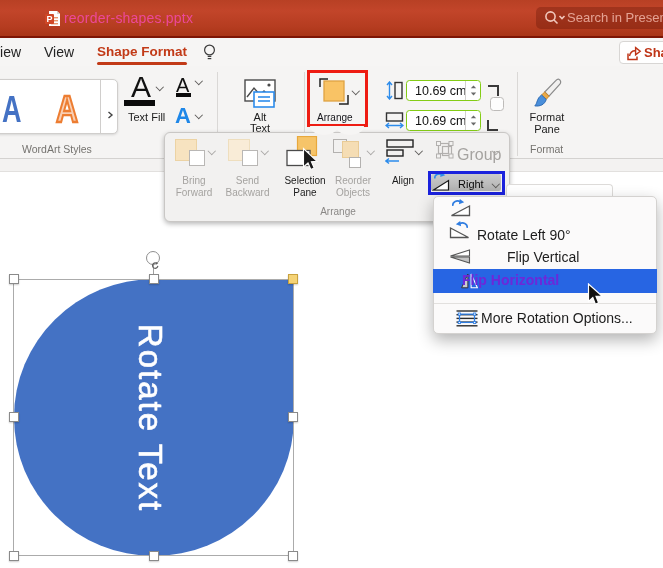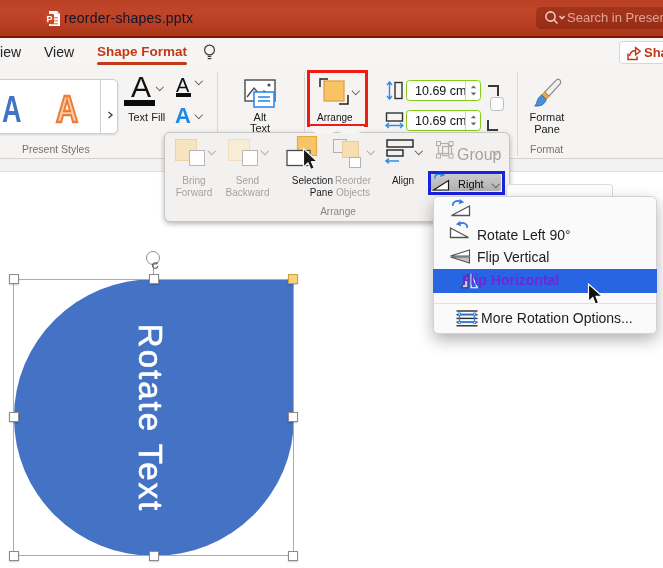--- a/index.html
+++ b/index.html
@@ -4,21 +4,21 @@
 <style>
   * { margin:0; padding:0; box-sizing:border-box; }
   html,body { width:663px; height:568px; overflow:hidden; background:#fff;
     font-family:"Liberation Sans", sans-serif; }
   .abs { position:absolute; }
   #stage { position:relative; width:663px; height:568px; overflow:hidden; }
 
   
   #titlebar { left:0; top:0; width:663px; height:36px;
     background:linear-gradient(180deg,#b84024 0%,#c2452a 30%,#b53c20 75%,#a93517 100%); }
-  #title-text { left:64px; top:10px; color:#0f172a; font-size:14px; letter-spacing:.2px; }
+  #title-text { left:64px; top:10px; color:#ec4899; font-size:14px; letter-spacing:.2px; }
   #docicon { left:44px; top:10px; width:18px; height:17px; }
   #searchbox { left:536px; top:7px; width:140px; height:22px; background:rgba(80,10,0,.28);
     border-radius:5px; }
   #search-text { left:567px; top:10px; font-size:13px; color:rgba(255,205,193,.72); white-space:nowrap; }
 
   
   #tabrow { left:0; top:36px; width:663px; height:30px; background:#f6f5f4;
     border-top:2px solid #7e1505; }
   .tab { top:43.5px; font-size:14px; color:#242424; }
   #tab-sf { color:#c23a17; font-weight:bold; font-size:13.5px; top:44px; }
@@ -143,21 +143,21 @@
 
   <div id="ribbon" class="abs"></div>
   <div id="substrip" class="abs"></div>
   <div id="wordart-box" class="abs"></div>
   <div id="wa-more" class="abs"></div>
   <div id="wa-blue" class="wa-a abs">A</div>
   <div id="wa-orange" class="wa-a abs">A</div>
   <div class="abs" style="left:107px;top:104.5px;"><svg width="7" height="8" viewBox="0 0 7 8">
         <path d="M1.5 1 L5 4 L1.5 7" fill="none" stroke="#444" stroke-width="1.4"></path>
       </svg></div>
-  <div id="wa-label" class="grouplabel abs">Present Styles</div>
+  <div id="wa-label" class="grouplabel abs">WordArt Styles</div>
 
   <div id="textfill-a" class="abs" style="font-weight:500;">A</div>
   <div id="textfill-bar" class="abs"></div>
   <div class="abs chev" style="left:157px;top:84px;"></div>
   <div id="textfill-label" class="abs">Text Fill</div>
   <div id="tol-a" class="abs">A</div>
   <div id="tol-bar" class="abs"></div>
   <div class="abs chev" style="left:196px;top:78px;"></div>
   <div id="tfx-a" class="abs">A</div>
   <div class="abs chev" style="left:196px;top:112px;"></div>
@@ -261,21 +261,21 @@
   <div class="abs chev lt" style="left:262px;top:148px;"></div>
   <div class="p-label2 abs" style="left:218px;top:175px;width:59px;">Send<br>Backward</div>
 
   <div class="abs" style="left:286px;top:136px;">
     <svg width="36" height="38" viewBox="0 0 36 38">
       <rect x="11.5" y="0.5" width="19" height="19" fill="#f6c469" stroke="#e8a83c" stroke-width="1.2"></rect>
       <rect x="1" y="14.5" width="23" height="15" fill="#fff" stroke="#4a4a4a" stroke-width="1.3"></rect>
       <path d="M17.5 12.5 L17.5 31 L22 27 L24.8 33.5 L28.2 32 L25.4 25.8 L31 25.3 Z" fill="#1a1a1a" stroke="#fff" stroke-width="1.1"></path>
     </svg>
   </div>
-  <div class="p-label2 abs p-dark" style="left:277px;top:175px;width:56px;text-align:right;">Selection<br>Pane</div>
+  <div class="p-label2 abs p-dark" style="left:277px;top:175px;width:56px;">Selection<br>Pane</div>
 
   <div class="abs" style="left:333px;top:139px;">
     <svg width="32" height="31" viewBox="0 0 32 31">
       <rect x="0.5" y="0.5" width="13" height="13" fill="none" stroke="#b3b1af" stroke-width="1"></rect>
       <rect x="9.5" y="2.5" width="16" height="16" fill="#f5ddb4" stroke="#e9cb96" stroke-width="1"></rect>
       <rect x="16.5" y="18.5" width="11" height="10" fill="#fff" stroke="#b3b1af" stroke-width="1"></rect>
     </svg>
   </div>
   <div class="abs chev lt" style="left:368px;top:148px;"></div>
   <div class="p-label2 abs" style="left:325px;top:175px;width:56px;">Reorder<br>Objects</div>
@@ -338,21 +338,21 @@
     </svg>
   </div>
   <div class="mi" style="top:226.5px;">Rotate Left 90°</div>
 
   <div class="abs" style="left:449px;top:248.5px;">
     <svg width="22" height="15" viewBox="0 0 22 15">
       <path d="M1.5 7 L20.5 1 L20.5 7 Z" fill="#fff" stroke="#555" stroke-width="1.1"></path>
       <path d="M1.5 8 L20.5 14 L20.5 8 Z" fill="#c4c4c4" stroke="#555" stroke-width="1.1"></path>
     </svg>
   </div>
-  <div class="mi" style="top:248.5px;">Flip Vertical</div>
+  <div class="mi" style="top:248.5px;margin-left:30px;">Flip Vertical</div>
 
   <div class="abs" style="left:461px;top:272.5px;">
     <svg width="17" height="16" viewBox="0 0 17 16">
       <path d="M6.9 1 L6.9 14.8 L0.6 14.8 Z" fill="#c9ccd2" stroke="#33343a" stroke-width="1"></path>
       <path d="M10.1 1 L10.1 14.8 L16.4 14.8 Z" fill="none" stroke="#fff" stroke-width="1.1"></path>
     </svg>
   </div>
   <div class="mi" style="top:272px;color:#6d28d9;left:462px;font-weight:bold;">Flip Horizontal</div>
 
   <div class="abs" style="left:456px;top:309.5px;">

